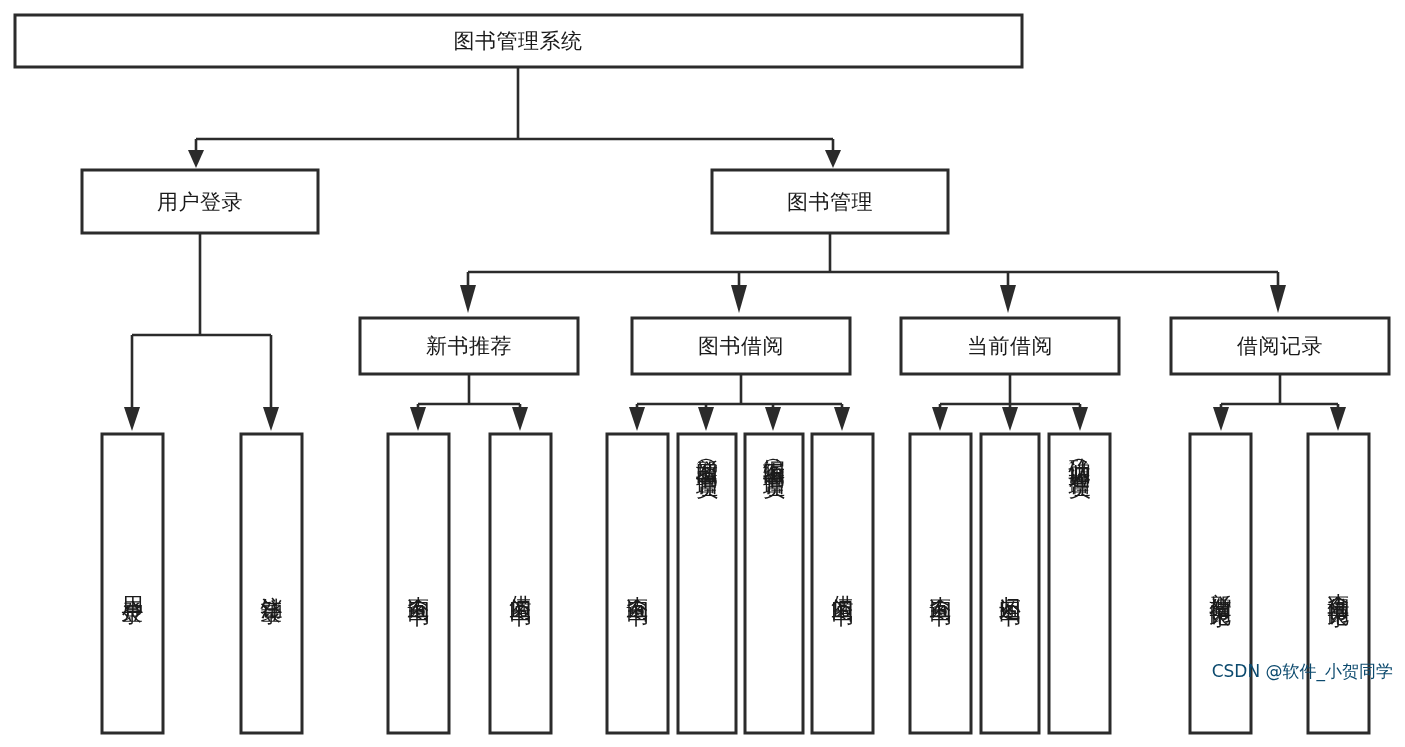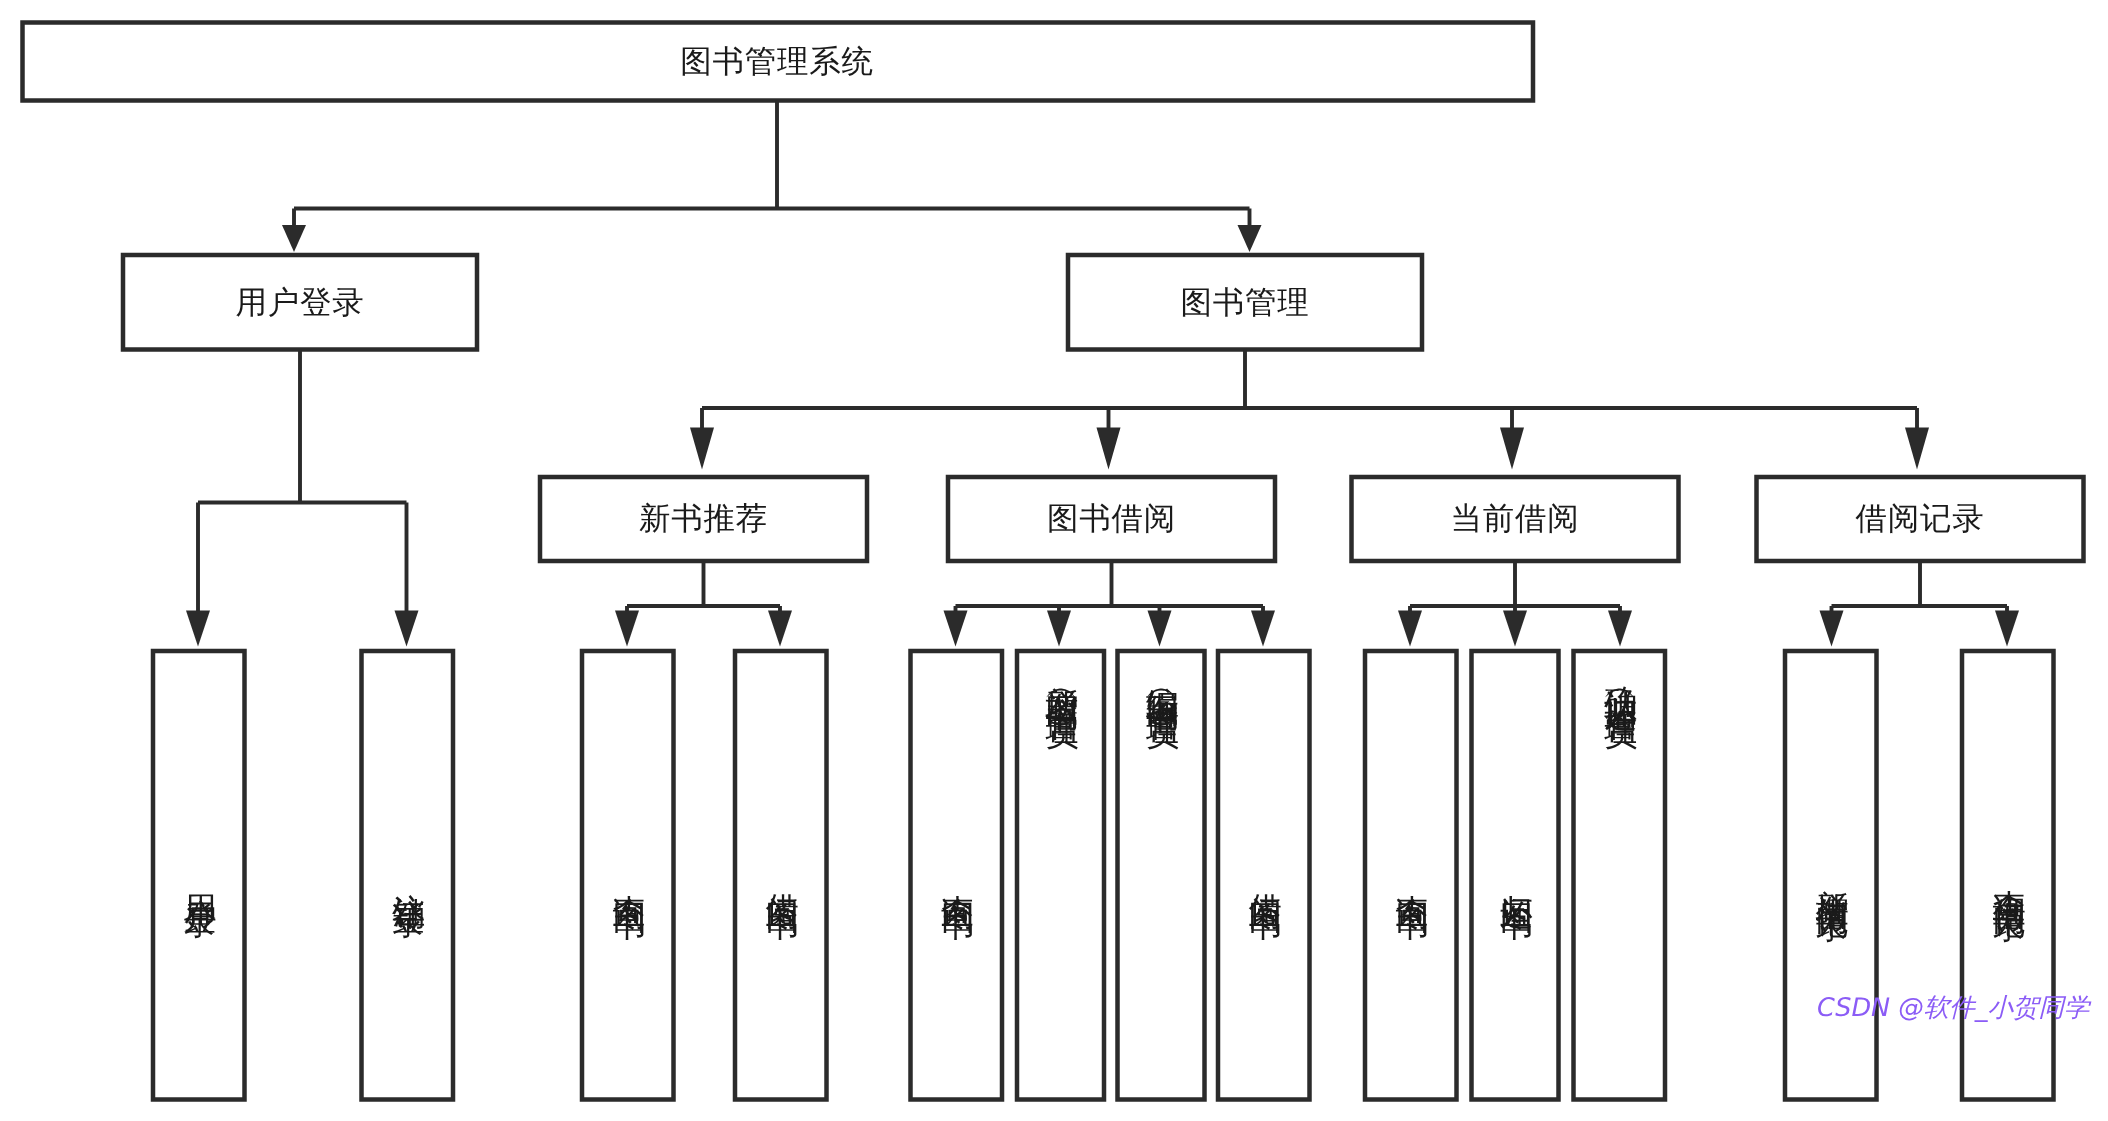--- a/index.html
+++ b/index.html
@@ -32,23 +32,22 @@
     letter-spacing:3px;
     line-height:1;
     white-space:nowrap;
     pointer-events:none;
   }
   .watermark{
     position:absolute;
     right:12px;bottom:4px;
     font-family:"DejaVu Sans","Liberation Sans",sans-serif;
     font-size:17px;
-    color:#8b5cf6;
+    color:#0c4a6e;
     white-space:nowrap;
-    font-style:italic;
   }
 </style>
 </head>
 <body>
 
 <div id="diagram-root">
 
   <svg class="diagram" viewBox="0 0 1405 747">
     <defs></defs>
 

